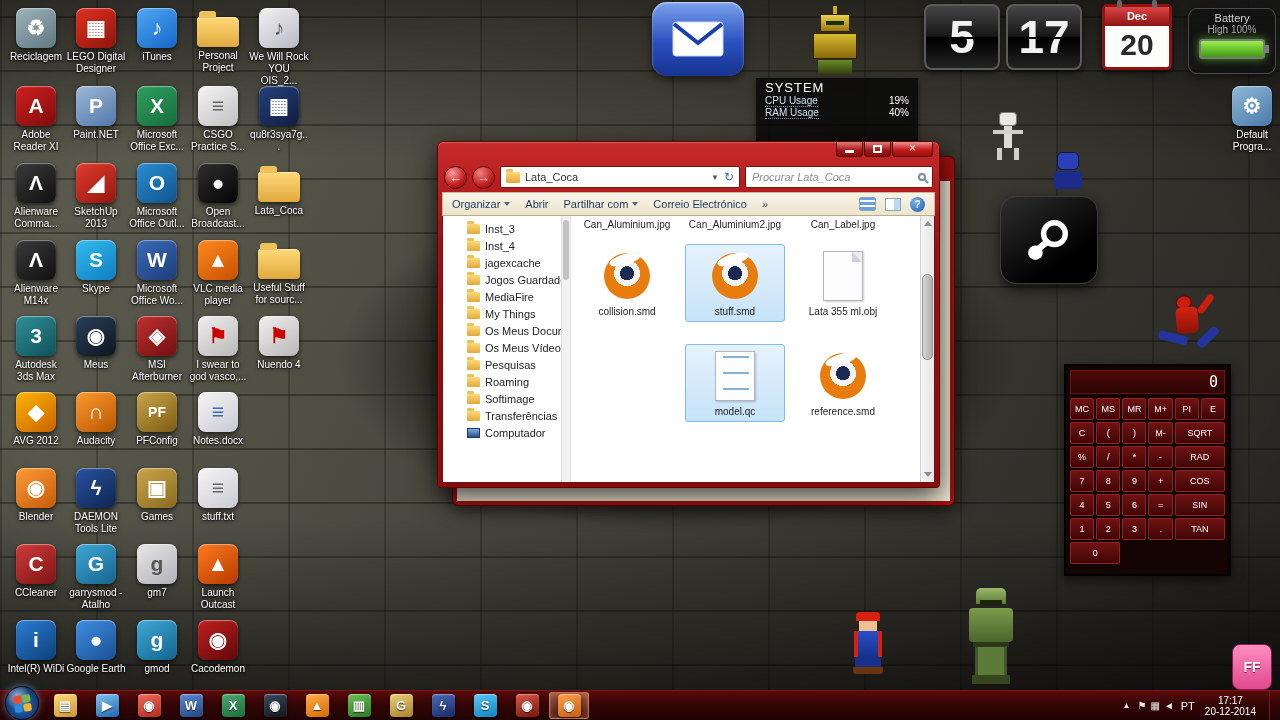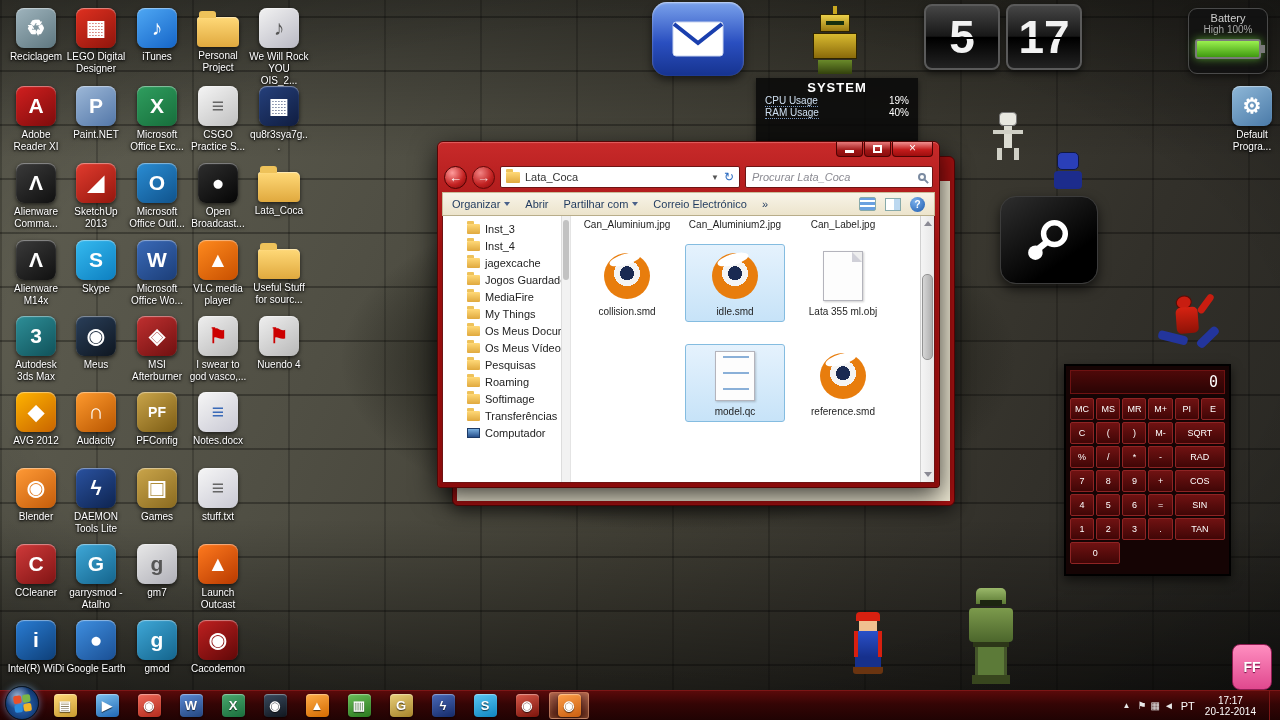--- a/index.html
+++ b/index.html
@@ -92,31 +92,31 @@
 
   .calendar { left:1102px; top:4px; width:70px; height:66px; background:#fdfdfb; border:3px solid #8e1414;
     border-radius:5px; box-shadow:0 3px 7px rgba(0,0,0,.6); }
   .cal-head { height:19px; background:linear-gradient(#d44,#8e1414); color:#fff; font-size:11px; font-weight:bold;
     text-align:center; line-height:19px; position:relative; }
   .cal-head::before, .cal-head::after { content:''; position:absolute; top:-7px; width:5px; height:8px;
     background:#666; border-radius:2px; }
   .cal-head::before { left:12px; } .cal-head::after { right:12px; }
   .cal-day { font-size:30px; font-weight:bold; color:#2a2a2a; text-align:center; line-height:38px; }
 
-  .battery { left:1188px; top:8px; width:80px; height:66px; background:rgba(18,18,18,.85); border:1px solid #4a4a4a;
+  .battery { left:1188px; top:8px; width:88px; height:66px; background:rgba(18,18,18,.85); border:1px solid #4a4a4a;
     border-radius:9px; text-align:center; color:#ddd; box-shadow:0 3px 7px rgba(0,0,0,.5); }
   .bat-title { font-size:11px; margin-top:3px; color:#cfcfcf; }
   .bat-level { font-size:10px; color:#a8a8a8; }
   .bat-bar { width:66px; height:20px; margin:4px auto 0; border:2px solid #7a7a7a; border-radius:3px;
     background:linear-gradient(#9af04e,#3f9a10); position:relative; box-shadow:0 0 8px rgba(120,240,60,.6); }
   .bat-bar::after { content:''; position:absolute; right:-6px; top:4px; width:4px; height:8px; background:#7a7a7a; }
 
   .sysmon { left:756px; top:78px; width:162px; height:64px; background:rgba(8,8,8,.85); color:#fff; padding:2px 9px;
     box-shadow:0 2px 6px rgba(0,0,0,.5); }
-  .sys-title { font-size:13px; font-weight:bold; text-align:center; letter-spacing:1px; }
+  .sys-title { font-size:13px; font-weight:normal; letter-spacing:1px; }
   .sys-row { display:flex; justify-content:space-between; font-size:10px; }
   .sys-row .slbl { color:#cfe0f2; border-bottom:1px dotted #7a9ac4; }
   .sys-row .sval { color:#fff; }
 
   .steamgadget { left:1000px; top:196px; width:98px; height:88px; border-radius:16px;
     background:linear-gradient(145deg,#2e2e2e,#000 70%); border:1px solid #3c3c3c;
     display:flex; align-items:center; justify-content:center; box-shadow:0 5px 12px rgba(0,0,0,.65); }
 
   .calc { left:1064px; top:364px; width:167px; height:212px; background:#150404; border:2px solid #000; padding:4px;
     box-shadow:0 4px 10px rgba(0,0,0,.6); }
@@ -474,20 +474,24 @@
       <div class="d-belt"></div>
       <div class="d-legs"></div>
       <div class="d-boots"></div>
   </div>
   <div class="sprite ffchar">FF</div>
 
   <div class="gadget flipclock">
     <div class="flipcard">5</div>
     <div class="flipcard">17</div>
   </div>
+  <div class="gadget calendar">
+    <div class="cal-head">Dec</div>
+    <div class="cal-day">20</div>
+  </div>
   <div class="gadget battery">
     <div class="bat-title">Battery</div>
     <div class="bat-level">High 100%</div>
     <div class="bat-bar"></div>
   </div>
   <div class="gadget sysmon">
     <div class="sys-title">SYSTEM</div>
     <div id="sys-rows">
         <div class="sys-row">
           <span class="slbl">CPU Usage</span>
@@ -670,21 +674,21 @@
           <div class="file" style="left: 6px; top: 28px;">
             <div class="ficon">
               <div class="fi-blender"></div>
             </div>
             <div class="fname">collision.smd</div>
           </div>
           <div class="file selected" style="left: 114px; top: 28px;">
             <div class="ficon">
               <div class="fi-blender"></div>
             </div>
-            <div class="fname">idle.smd</div>
+            <div class="fname">stuff.smd</div>
           </div>
           <div class="file" style="left: 222px; top: 28px;">
             <div class="ficon">
               <div class="fi-page"></div>
             </div>
             <div class="fname">Lata 355 ml.obj</div>
           </div>
           <div class="file" style="left: 222px; top: 128px;">
             <div class="ficon">
               <div class="fi-blender"></div>

